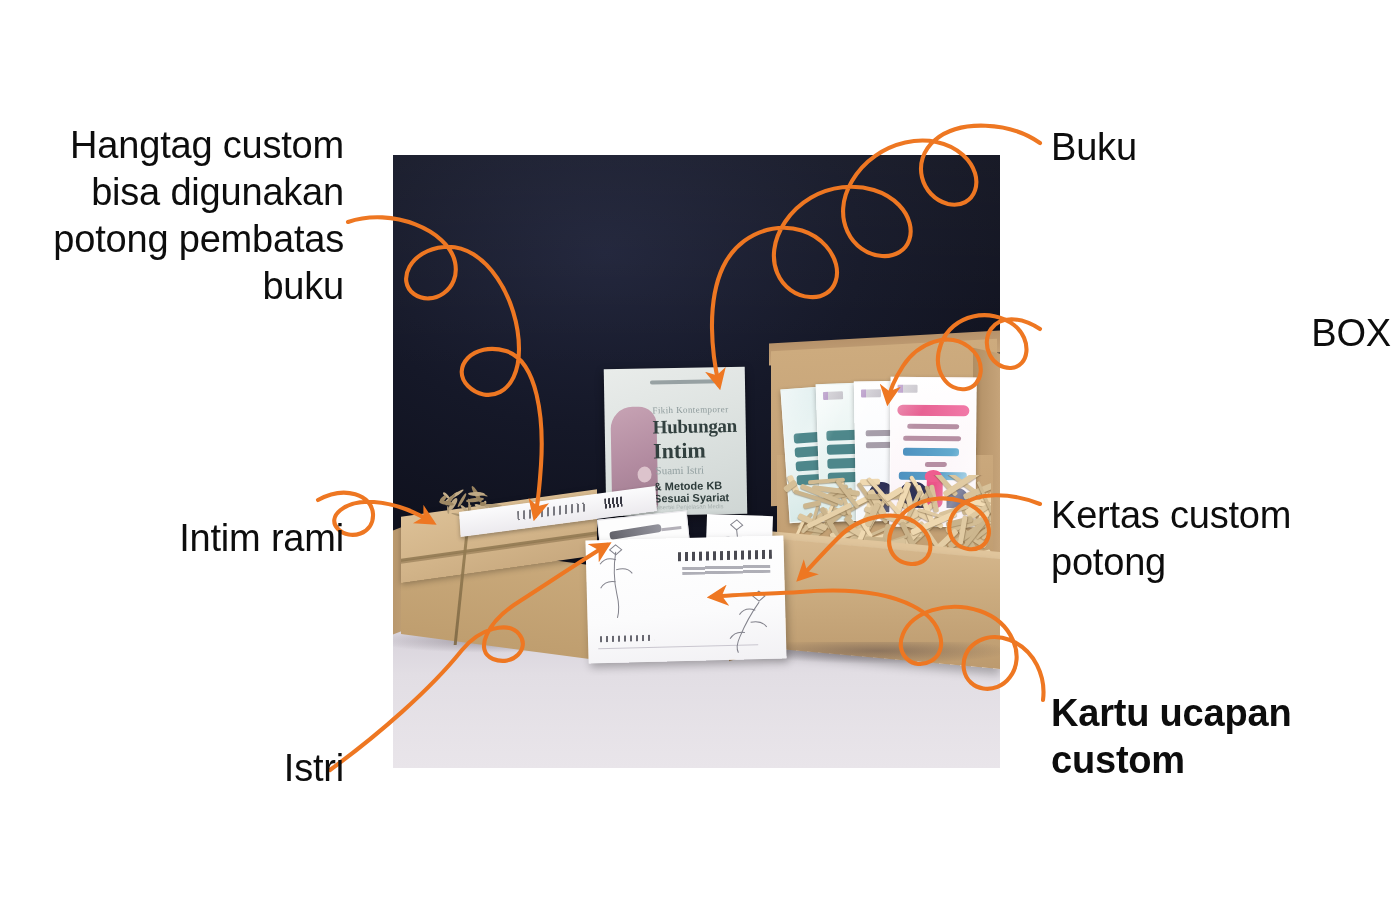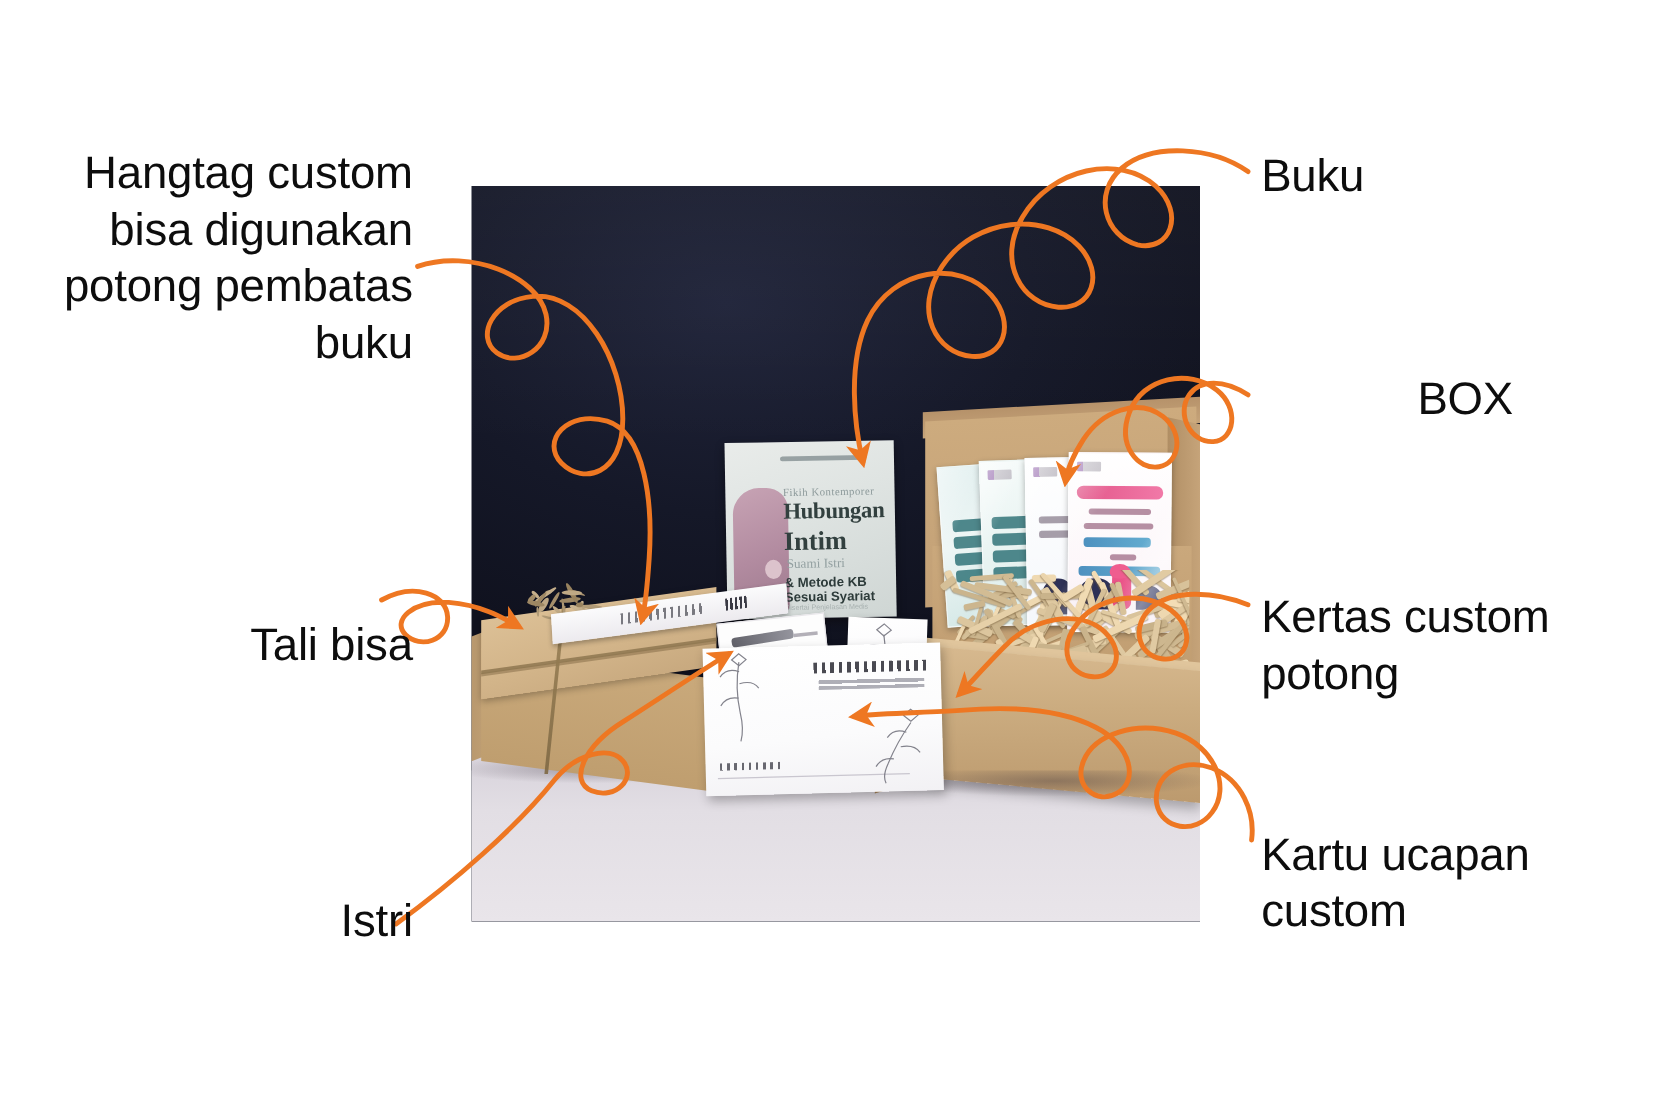--- a/index.html
+++ b/index.html
@@ -21,23 +21,23 @@
     line-height:47px;
     font-weight:400;
     letter-spacing:-0.2px;
     white-space:pre-line;
     font-family:"Liberation Sans","DejaVu Sans",sans-serif;
   }
   .lbl-hangtag{ left:0px;  top:122px;  width:344px; text-align:right; }
   .lbl-talirami{left:0px;  top:515px;  width:344px; text-align:right; }
   .lbl-stiker{  left:0px;  top:745px;  width:344px; text-align:right; }
   .lbl-buku{    left:1051px;top:124px; width:340px; text-align:left;  }
-  .lbl-box{     left:1051px;top:310px; width:340px; text-align:center;  }
+  .lbl-box{     left:1051px;top:310px; width:340px; text-align:right;  }
   .lbl-kertas{  left:1051px;top:492px; width:345px; text-align:left;  }
-  .lbl-kartu{   left:1051px;top:690px; width:340px; text-align:left;  }
+  .lbl-kartu{   left:1051px;top:690px; width:340px; text-align:left;font-weight:bold;  }
 
   
   #photo{
     position:absolute;left:393px;top:155px;width:607px;height:613px;
     overflow:hidden;
     background:#1a1d2e;
   }
   .ph-backdrop{
     position:absolute;left:0;top:0;width:607px;height:487px;
     background:
@@ -603,21 +603,21 @@
                C 949 651, 943 621, 913 606
                C 880 589, 835 589, 800 592
                C 772 594, 738 594, 712 597"></path>
     </g>
   </svg>
 
   <div class="label lbl-hangtag">Hangtag custom
 bisa digunakan
 potong pembatas
 buku</div>
-  <div class="label lbl-talirami">Tali bisa</div>
+  <div class="label lbl-talirami">Intim rami</div>
   <div class="label lbl-stiker">Istri</div>
   <div class="label lbl-buku">Buku</div>
   <div class="label lbl-box">BOX</div>
   <div class="label lbl-kertas">Kertas custom
 potong</div>
   <div class="label lbl-kartu">Kartu ucapan
 custom</div>
 
 </div>
 

